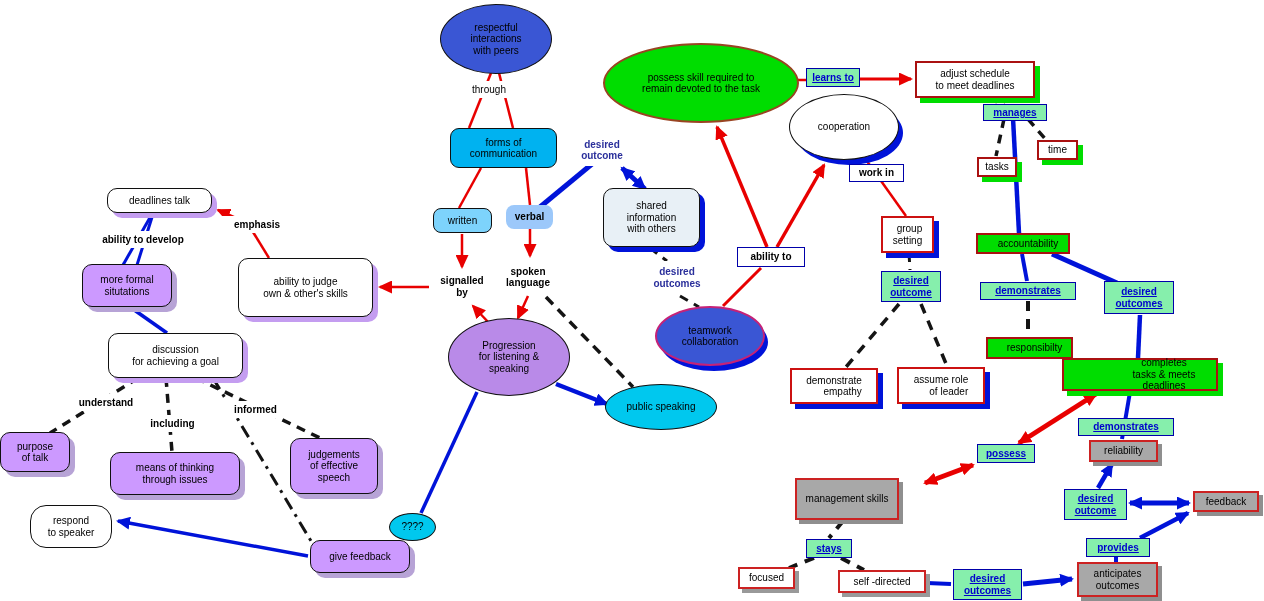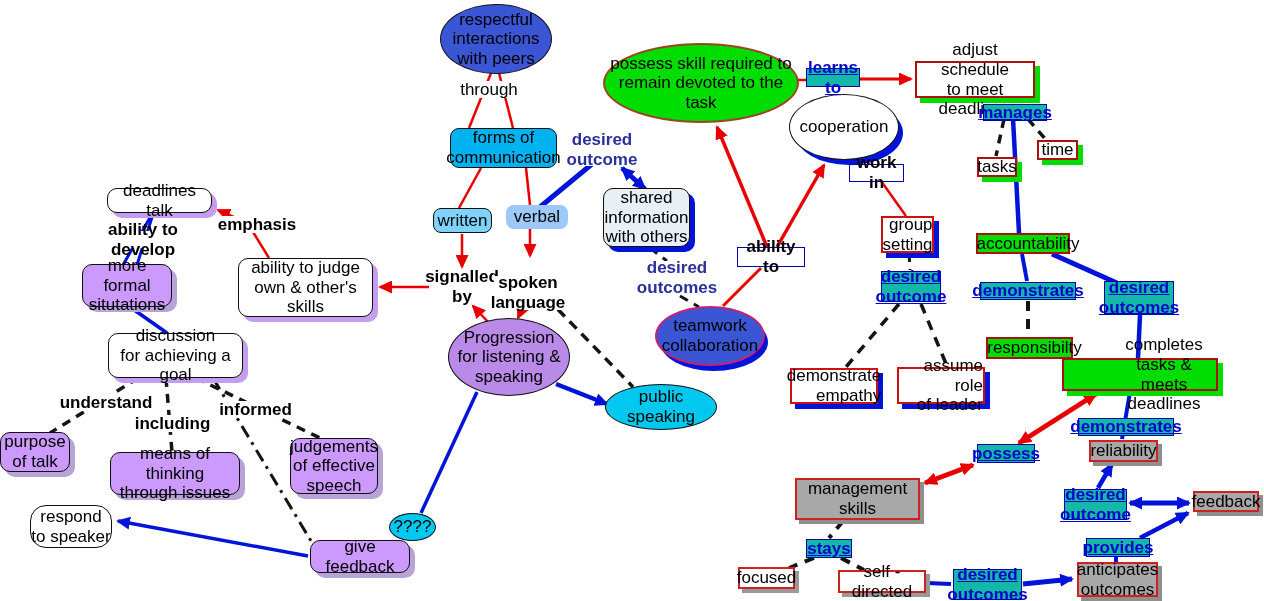--- a/index.html
+++ b/index.html
@@ -4,21 +4,21 @@
 <style>
   html,body{margin:0;padding:0;background:#fff;}
   #canvas{
     position:relative;width:1264px;height:601px;background:#ffffff;overflow:hidden;
     font-family:"Liberation Sans","DejaVu Sans",sans-serif;
   }
   #edges{position:absolute;left:0;top:0;width:1264px;height:601px;}
   .node{
     position:absolute;display:flex;align-items:center;justify-content:center;
     text-align:center;white-space:pre-line;box-sizing:border-box;
-    font-size:17px;line-height:1.15;color:#000;
+    font-size:10px;line-height:1.15;color:#000;
   }
   
   .el{border-radius:50%;}
   .el-blue{background:#3a56d4;border:1.5px solid #101010;}
   .el-blue-crimson{background:#3a56d4;border:2px solid #c52277;box-shadow:4px 6px 0 -1px #0013d9;border-radius:50%;}
   .el-green{background:#00dd00;border:2px solid #994422;}
   .el-white{background:#ffffff;border:1.5px solid #101010;box-shadow:5px 6px 0 -1px #0013d9;}
   .el-cyan{background:#00c8ee;border:1.5px solid #101010;}
   .el-purple{background:#b98ae8;border:1.5px solid #101010;}
   
@@ -33,21 +33,21 @@
   .rect-white-redgreen{background:#fff;border:2px solid #aa1111;box-shadow:5px 5px 0 #00dd00;}
   .rect-white-redblue{background:#fff;border:2px solid #cc1111;box-shadow:5px 5px 0 #0013d9;text-align:right;}
   .rect-green{background:#00dd00;border:2px solid #aa1111;padding-left:10px;}
   .rect-green-sh{background:#00dd00;border:2px solid #aa1111;box-shadow:5px 5px 0 #00dd00;}
   .rect-gray{background:#a8a8a8;border:2px solid #cc2222;box-shadow:4px 4px 0 #8f8f8f;}
   .rect-white-redgray{background:#fff;border:2px solid #cc2222;box-shadow:4px 4px 0 #999999;}
   
   .label-plain{background:#fff;font-weight:normal;}
   .label-black{background:#fff;font-weight:bold;}
   .label-blue{background:#fff;font-weight:bold;color:#2a2f9b;}
-  .label-blue-box{background:#14b8a6;font-weight:bold;color:#0000cc;border:1.5px solid #0000aa;text-decoration:underline;}
+  .label-blue-box{background:#86efac;font-weight:bold;color:#0000cc;border:1.5px solid #0000aa;text-decoration:underline;}
   .label-black-box{background:#fff;font-weight:bold;color:#000;border:1.5px solid #0000aa;}
 </style>
 </head>
 <body>
 
 <div id="canvas">
   <svg id="edges" xmlns="http://www.w3.org/2000/svg" width="1264" height="601" viewBox="0 0 1264 601">
     <defs>
       <marker id="arr-red" markerUnits="userSpaceOnUse" markerWidth="15" markerHeight="13" refX="12" refY="6.5" orient="auto-start-reverse">
         <path d="M0,0 L14,6.5 L0,13 Z" fill="#e80000"></path>
@@ -124,22 +124,22 @@
     <div class="node el el-blue-crimson" style="left: 655px; top: 306px; width: 110px; height: 60px;">teamwork
 collaboration</div>
     <div class="node el el-purple" style="left: 448px; top: 318px; width: 122px; height: 78px;">Progression
 for listening &amp;
 speaking</div>
     <div class="node el el-cyan" style="left: 605px; top: 384px; width: 112px; height: 46px;">public speaking</div>
     <div class="node el el-cyan" style="left: 389px; top: 513px; width: 47px; height: 28px;">????</div>
     <div class="node rect-cyan" style="left: 450px; top: 128px; width: 107px; height: 40px;">forms of
 communication</div>
     <div class="node rect-lblue" style="left: 433px; top: 208px; width: 59px; height: 25px;">written</div>
-    <div class="node rect-lblue-nb" style="left: 506px; top: 205px; width: 62px; height: 24px;">verbal</div>
-    <div class="node rect-ltblue-bs" style="left: 603px; top: 188px; width: 87px; height: 59px;">shared
+    <div class="node rect-lblue-nb" style="left: 506px; top: 205px; width: 47px; height: 24px; font-weight: bold;">verbal</div>
+    <div class="node rect-ltblue-bs" style="left: 603px; top: 188px; width: 97px; height: 59px;">shared
 information
 with others</div>
     <div class="node rect-white-purple" style="left: 107px; top: 188px; width: 105px; height: 25px;">deadlines talk</div>
     <div class="node rect-purple" style="left: 82px; top: 264px; width: 90px; height: 43px;">more formal
 situtations</div>
     <div class="node rect-white-purple" style="left: 238px; top: 258px; width: 135px; height: 59px;">ability to judge
 own &amp; other's skills</div>
     <div class="node rect-white-purple" style="left: 108px; top: 333px; width: 135px; height: 45px;">discussion
 for achieving a goal</div>
     <div class="node rect-purple" style="left: 0px; top: 432px; width: 70px; height: 40px;">purpose
@@ -159,33 +159,33 @@
     <div class="node rect-white-redblue" style="left: 881px; top: 216px; width: 53px; height: 37px;">group
 setting</div>
     <div class="node rect-green" style="left: 976px; top: 233px; width: 94px; height: 21px;">accountability</div>
     <div class="node rect-green" style="left: 986px; top: 337px; width: 87px; height: 22px;">responsibilty</div>
     <div class="node rect-green-sh" style="left: 1062px; top: 358px; width: 156px; height: 33px; padding-left: 48px;">completes
 tasks &amp; meets deadlines</div>
     <div class="node rect-white-redblue" style="left: 790px; top: 368px; width: 88px; height: 36px;">demonstrate
 empathy</div>
     <div class="node rect-white-redblue" style="left: 897px; top: 367px; width: 88px; height: 37px;">assume role
 of leader</div>
-    <div class="node rect-gray" style="left: 795px; top: 478px; width: 125px; height: 42px;">management skills</div>
+    <div class="node rect-gray" style="left: 795px; top: 478px; width: 104px; height: 42px;">management skills</div>
     <div class="node rect-gray" style="left: 1089px; top: 440px; width: 69px; height: 22px;">reliability</div>
     <div class="node rect-gray" style="left: 1193px; top: 491px; width: 66px; height: 21px;">feedback</div>
     <div class="node rect-gray" style="left: 1077px; top: 562px; width: 81px; height: 35px;">anticipates
 outcomes</div>
     <div class="node rect-white-redgray" style="left: 738px; top: 567px; width: 57px; height: 22px;">focused</div>
     <div class="node rect-white-redgray" style="left: 838px; top: 570px; width: 88px; height: 23px;">self -directed</div>
     <div class="node label-plain" style="left: 460px; top: 81px; width: 58px; height: 17px;">through</div>
     <div class="node label-black" style="left: 222px; top: 216px; width: 70px; height: 17px;">emphasis</div>
     <div class="node label-black" style="left: 84px; top: 231px; width: 118px; height: 17px;">ability to develop</div>
     <div class="node label-black" style="left: 430px; top: 270px; width: 64px; height: 33px;">signalled
 by</div>
-    <div class="node label-black" style="left: 494px; top: 260px; width: 68px; height: 34px; margin-top: 16px;">spoken
+    <div class="node label-black" style="left: 494px; top: 260px; width: 68px; height: 34px;">spoken
 language</div>
     <div class="node label-black" style="left: 66px; top: 394px; width: 80px; height: 17px;">understand</div>
     <div class="node label-black" style="left: 140px; top: 415px; width: 65px; height: 17px;">including</div>
     <div class="node label-black" style="left: 223px; top: 401px; width: 65px; height: 17px;">informed</div>
     <div class="node label-blue" style="left: 570px; top: 134px; width: 64px; height: 32px;">desired
 outcome</div>
     <div class="node label-blue" style="left: 643px; top: 261px; width: 68px; height: 33px;">desired
 outcomes</div>
     <div class="node label-blue-box" style="left: 806px; top: 68px; width: 54px; height: 19px;">learns to</div>
     <div class="node label-blue-box" style="left: 983px; top: 104px; width: 64px; height: 17px;">manages</div>

